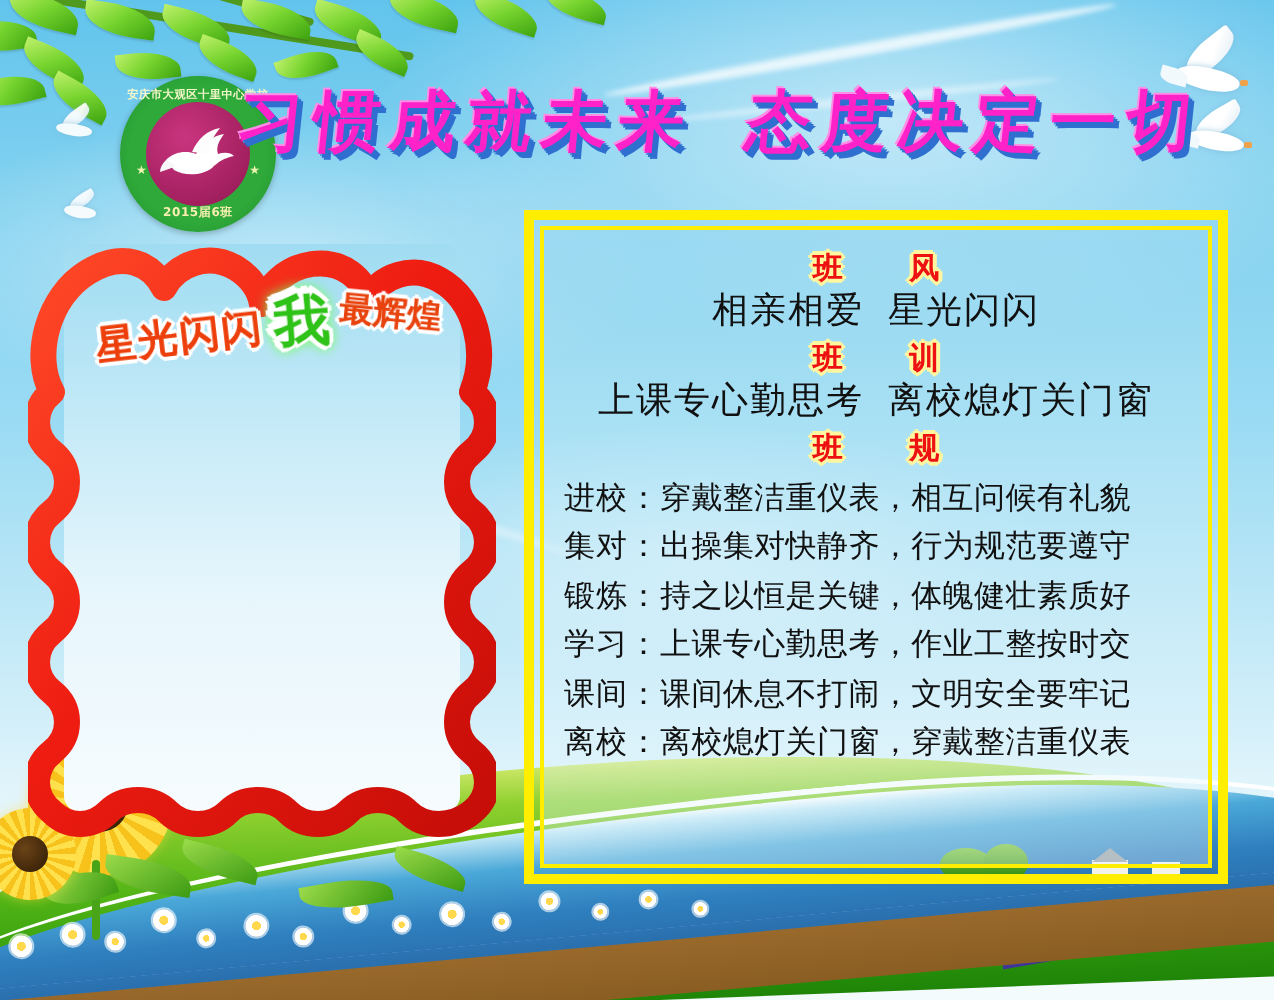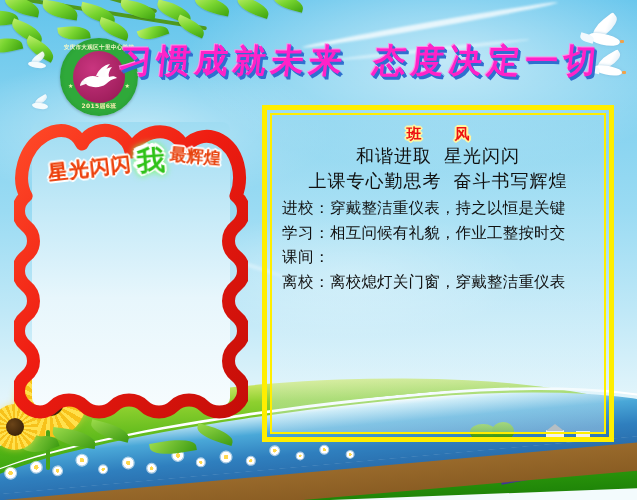--- a/index.html
+++ b/index.html
@@ -406,39 +406,50 @@
       <span class="st-b">我</span>
       <span class="st-c">最辉煌</span>
     </div>
   </div>
 
   <div class="right-panel">
     <div class="right-inner">
 
       <div class="sec-head">班 风</div>
       <div class="sec-body">
-        <span>和谐进取</span><span class="gap"></span><span>星光闪闪</span>
+        <span>相亲相爱</span><span class="gap"></span><span>星光闪闪</span>
       </div>
 
+      <div class="sec-head">班 训</div>
       <div class="sec-body">
-        <span>上课专心勤思考</span><span class="gap"></span><span>奋斗书写辉煌</span>
+        <span>上课专心勤思考</span><span class="gap"></span><span>离校熄灯关门窗</span>
       </div>
 
+      <div class="sec-head">班 规</div>
 
       <div class="rules">
         <div class="rule-row">
           <span class="rule-key">进校：</span>
-          <span class="rule-val">穿戴整洁重仪表，持之以恒是关键</span>
+          <span class="rule-val">穿戴整洁重仪表，相互问候有礼貌</span>
+        </div>
+        <div class="rule-row">
+          <span class="rule-key">集对：</span>
+          <span class="rule-val">出操集对快静齐，行为规范要遵守</span>
+        </div>
+        <div class="rule-row">
+          <span class="rule-key">锻炼：</span>
+          <span class="rule-val">持之以恒是关键，体魄健壮素质好</span>
         </div>
         <div class="rule-row">
           <span class="rule-key">学习：</span>
-          <span class="rule-val">相互问候有礼貌，作业工整按时交</span>
+          <span class="rule-val">上课专心勤思考，作业工整按时交</span>
         </div>
         <div class="rule-row">
           <span class="rule-key">课间：</span>
+          <span class="rule-val">课间休息不打闹，文明安全要牢记</span>
         </div>
         <div class="rule-row">
           <span class="rule-key">离校：</span>
           <span class="rule-val">离校熄灯关门窗，穿戴整洁重仪表</span>
         </div>
       </div>
 
     </div>
   </div>
 

